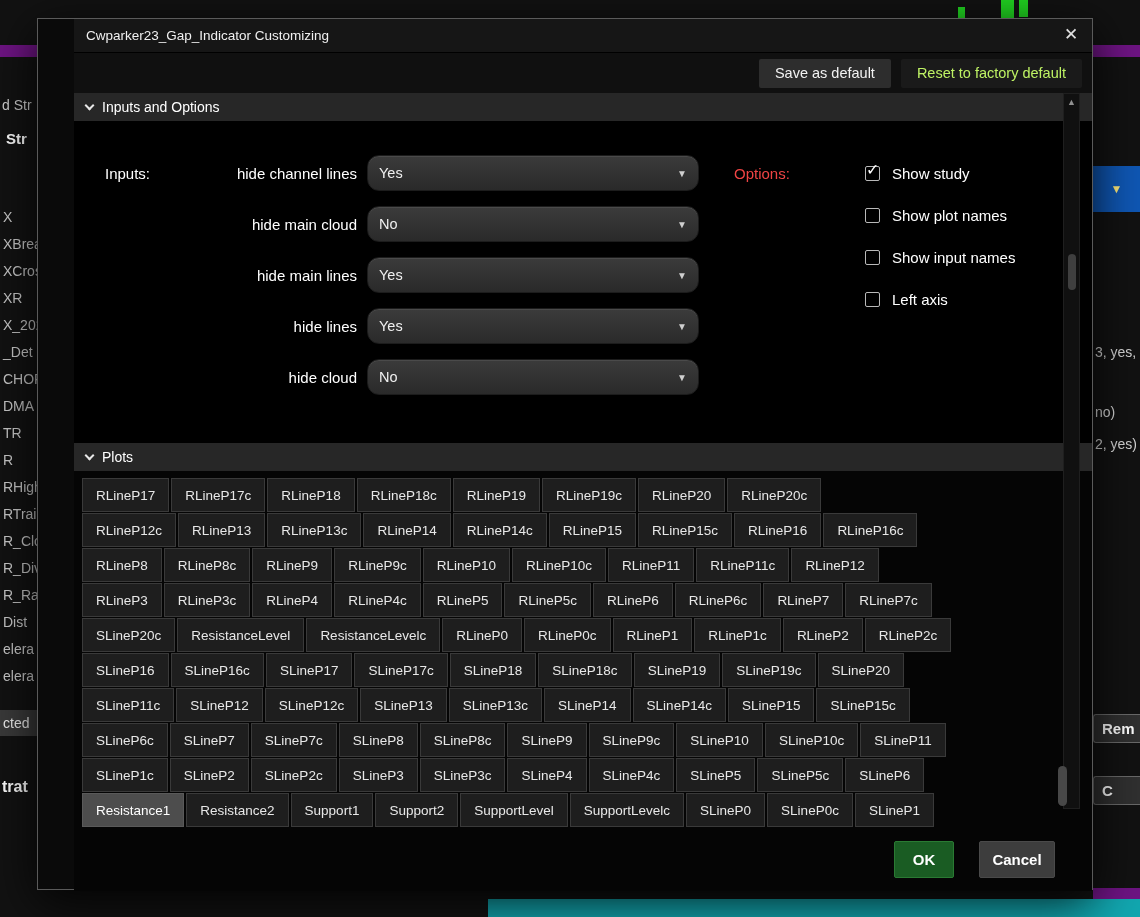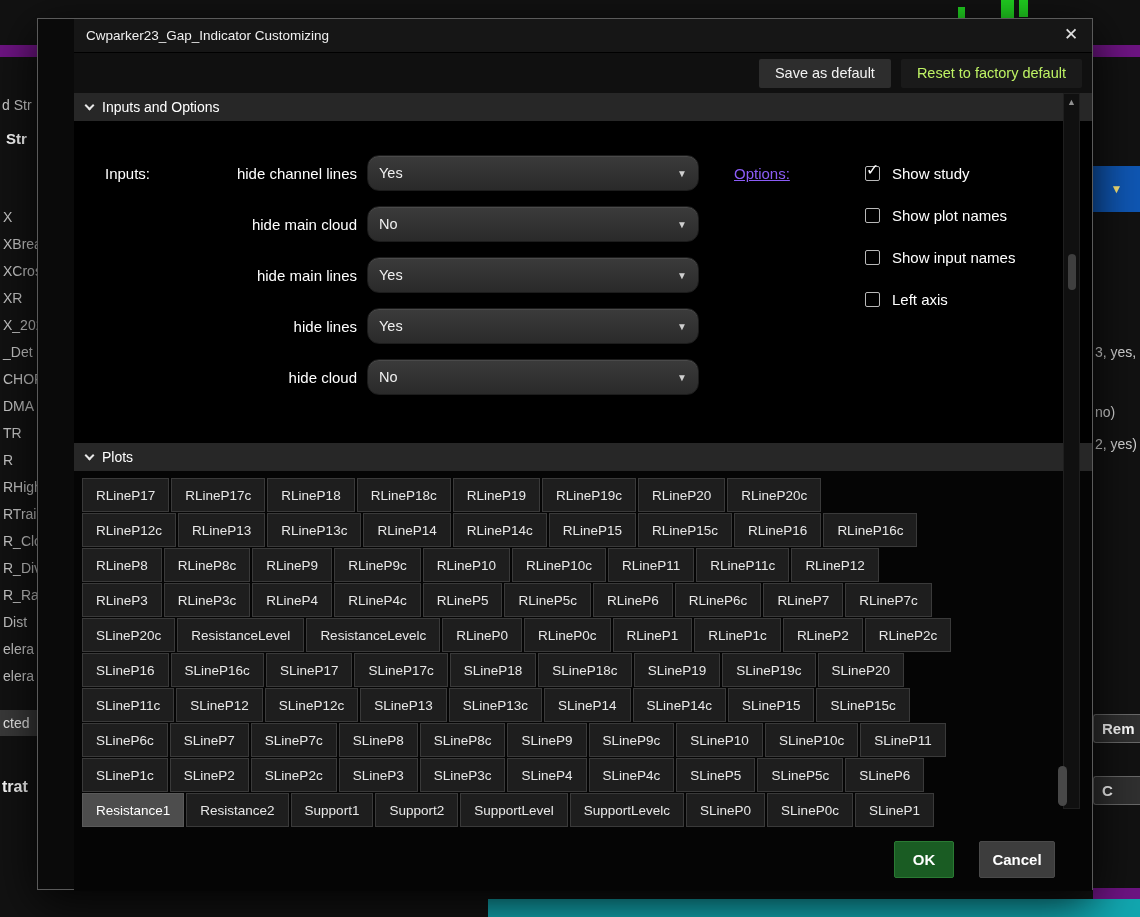--- a/index.html
+++ b/index.html
@@ -52,21 +52,21 @@
   .inputs-body { position:relative; height:322px; background:#000000; }
   #inputs-caption { position:absolute; left:31px; top:44px; font-size:15px; color:#ffffff; }
   #input-rows { position:absolute; left:100px; top:34px; }
   .input-row { display:flex; align-items:center; height:36px; margin-bottom:15px; }
   .input-label { width:193px; text-align:right; padding-right:10px; font-size:15px; color:#ffffff; white-space:nowrap; }
   .dropdown { width:332px; height:36px; background:linear-gradient(#3b3b3b,#2a2a2a); border:1px solid #1c1c1c;
     box-shadow:inset 0 1px 0 #4a4a4a; display:flex; align-items:center; padding:0 11px; border-radius:12px; }
   .dd-value { flex:1; font-size:14.5px; color:#f0f0f0; }
   .dd-arrow { color:#cfcfcf; font-size:10px; }
 
-  #options-caption { position:absolute; left:660px; top:44px; font-size:15px; color:#8b5cf6;text-decoration:underline; }
+  #options-caption { position:absolute; left:660px; top:44px; font-size:15px; color:#ef4444; }
   #options-list { position:absolute; left:791px; top:38px; }
   .opt-row { display:flex; align-items:center; height:28px; margin-bottom:14px; gap:12px; }
   .cb { width:15px; height:15px; border:1.5px solid #b9b9b9; border-radius:2px; position:relative; flex:none; }
   .tick { font-style:normal; position:absolute; top:-7px; left:0; font-size:16px; color:#ffffff; }
   .cb-label { font-size:15px; color:#ffffff; white-space:nowrap; }
 
   .plots-body { position:relative; height:420px; background:#050505; padding:7px 30px 0 8px; }
   .plot-row { display:flex; gap:2px; margin-bottom:1px; }
   .plot-btn { height:34px; padding:0 13px; background:#1e1e1e; border:1px solid #3a3a3a; color:#e8e8e8;
     font-size:13.5px; font-family:inherit; white-space:nowrap; }

